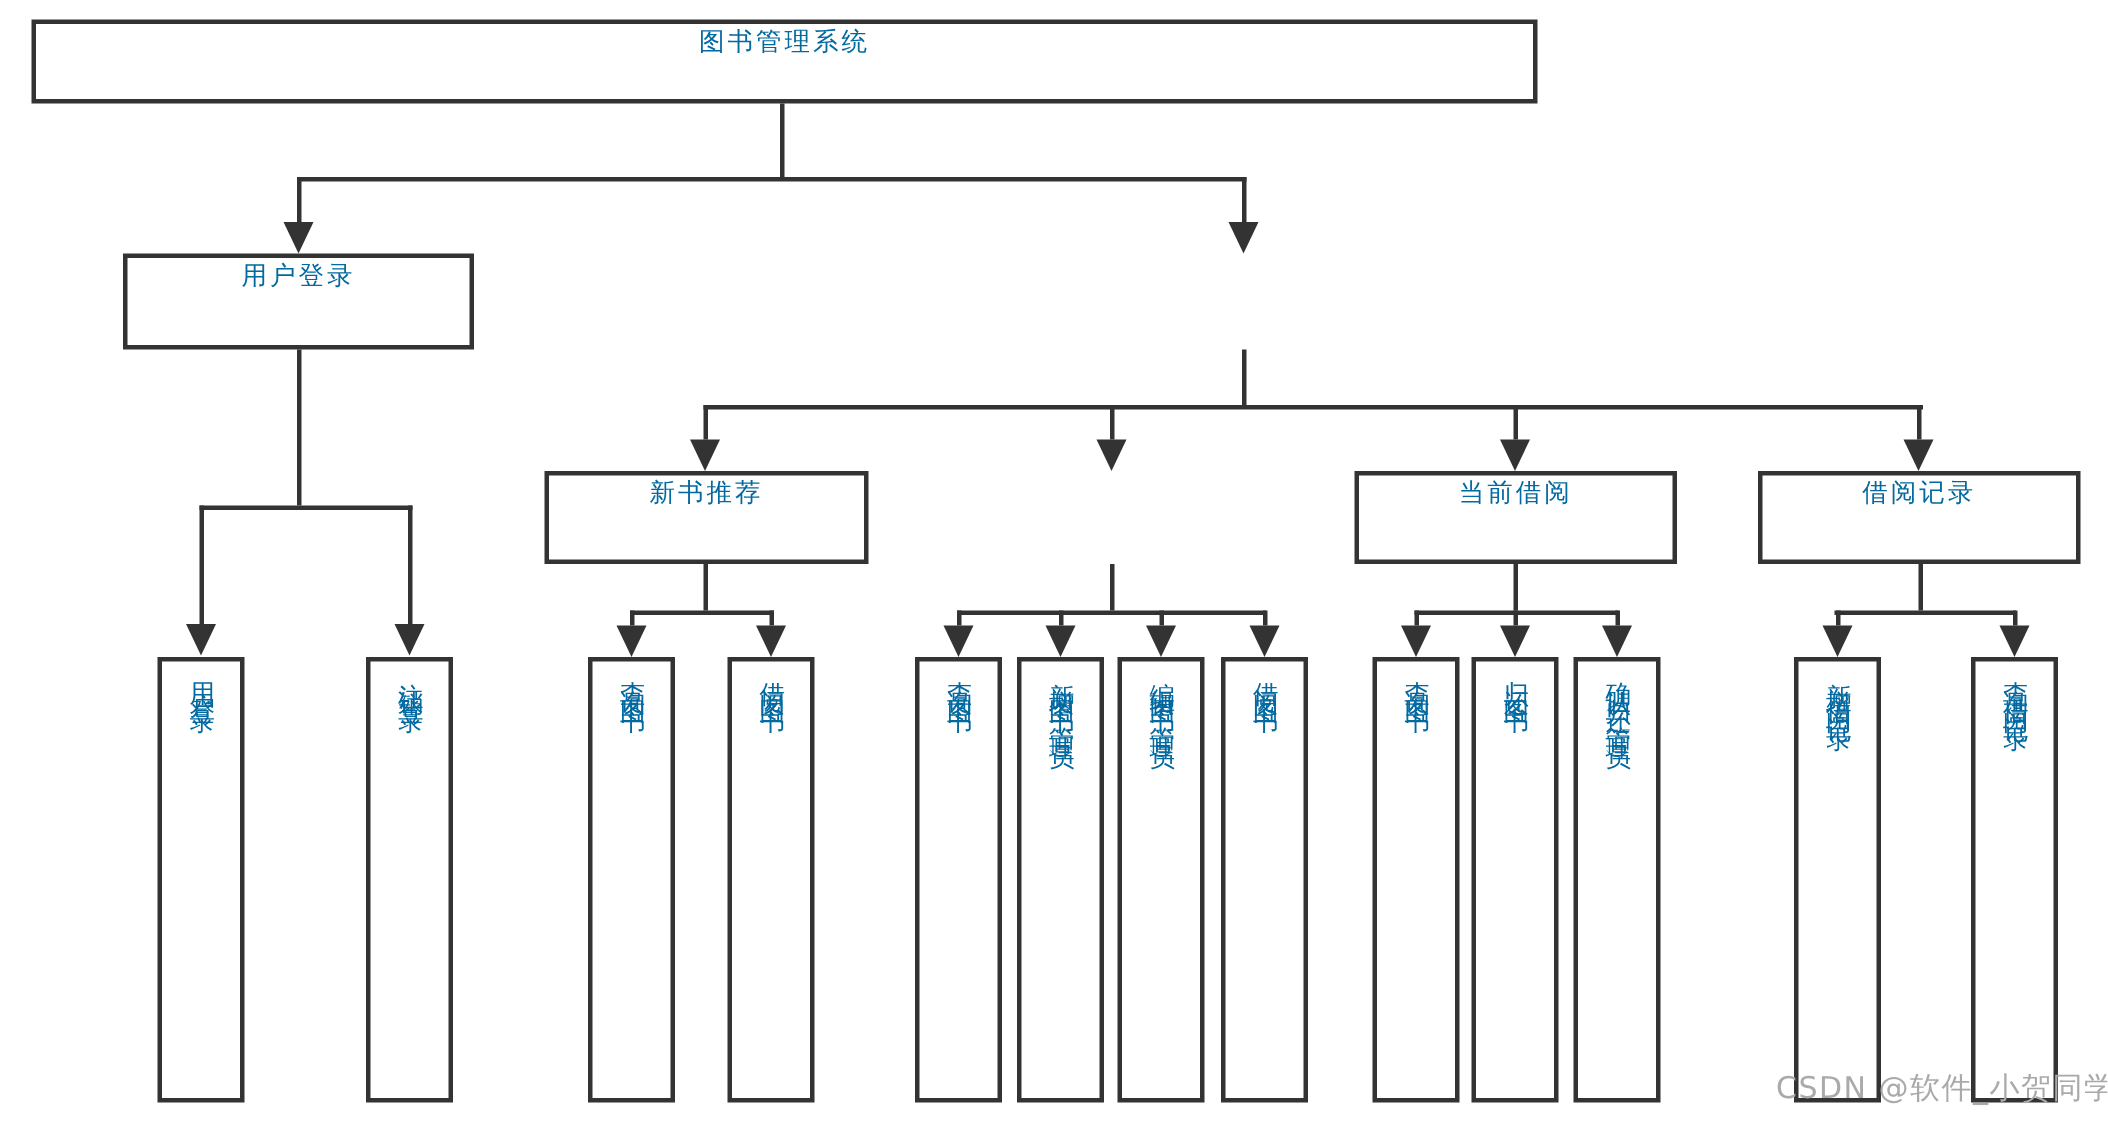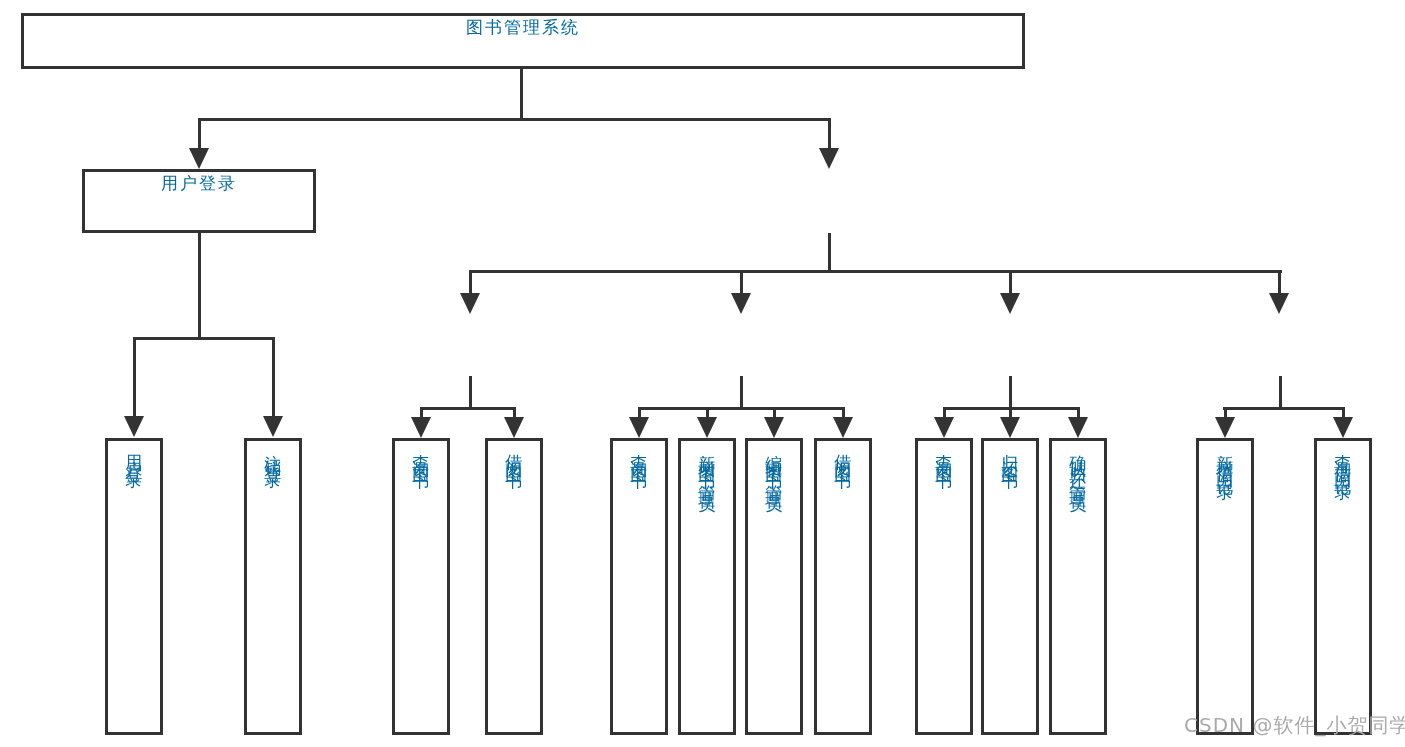--- a/index.html
+++ b/index.html
@@ -58,20 +58,29 @@
   <div class="hl" style="left:469px;top:270px;width:813px;"></div>
   <div class="vl" style="left:469px;top:270px;height:23px;"></div>
   <div class="ah" style="left:460px;top:293px;"></div>
   <div class="vl" style="left:740px;top:270px;height:23px;"></div>
   <div class="ah" style="left:731px;top:293px;"></div>
   <div class="vl" style="left:1009px;top:270px;height:23px;"></div>
   <div class="ah" style="left:1000px;top:293px;"></div>
   <div class="vl" style="left:1278px;top:270px;height:23px;"></div>
   <div class="ah" style="left:1269px;top:293px;"></div>
 
+  <div class="box" style="left:363px;top:314px;width:216px;height:62px;">
+    <span class="lbl">新书推荐</span>
+  </div>
+  <div class="box" style="left:903px;top:314px;width:215px;height:62px;">
+    <span class="lbl">当前借阅</span>
+  </div>
+  <div class="box" style="left:1172px;top:314px;width:215px;height:62px;">
+    <span class="lbl">借阅记录</span>
+  </div>
 
   <div class="vl" style="left:469px;top:376px;height:31px;"></div>
   <div class="hl" style="left:420px;top:407px;width:96px;"></div>
   <div class="vl" style="left:420px;top:407px;height:10px;"></div>
   <div class="ah" style="left:411px;top:417px;"></div>
   <div class="vl" style="left:513px;top:407px;height:10px;"></div>
   <div class="ah" style="left:504px;top:417px;"></div>
 
   <div class="vl" style="left:740px;top:376px;height:31px;"></div>
   <div class="hl" style="left:638px;top:407px;width:206px;"></div>

